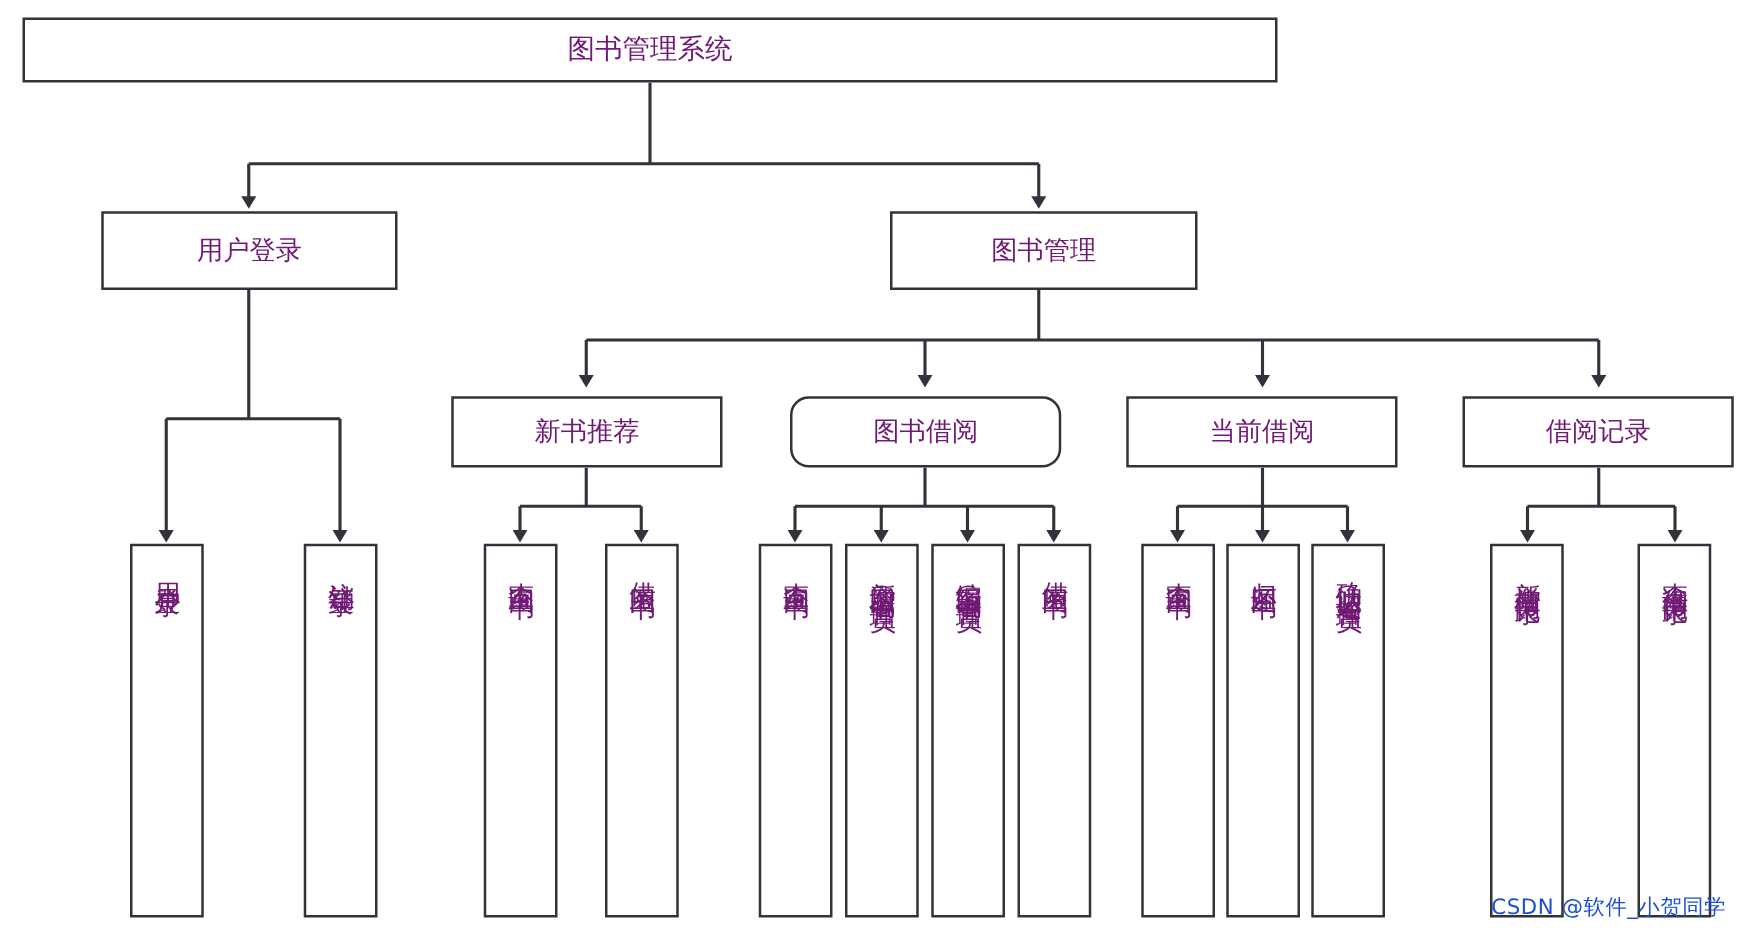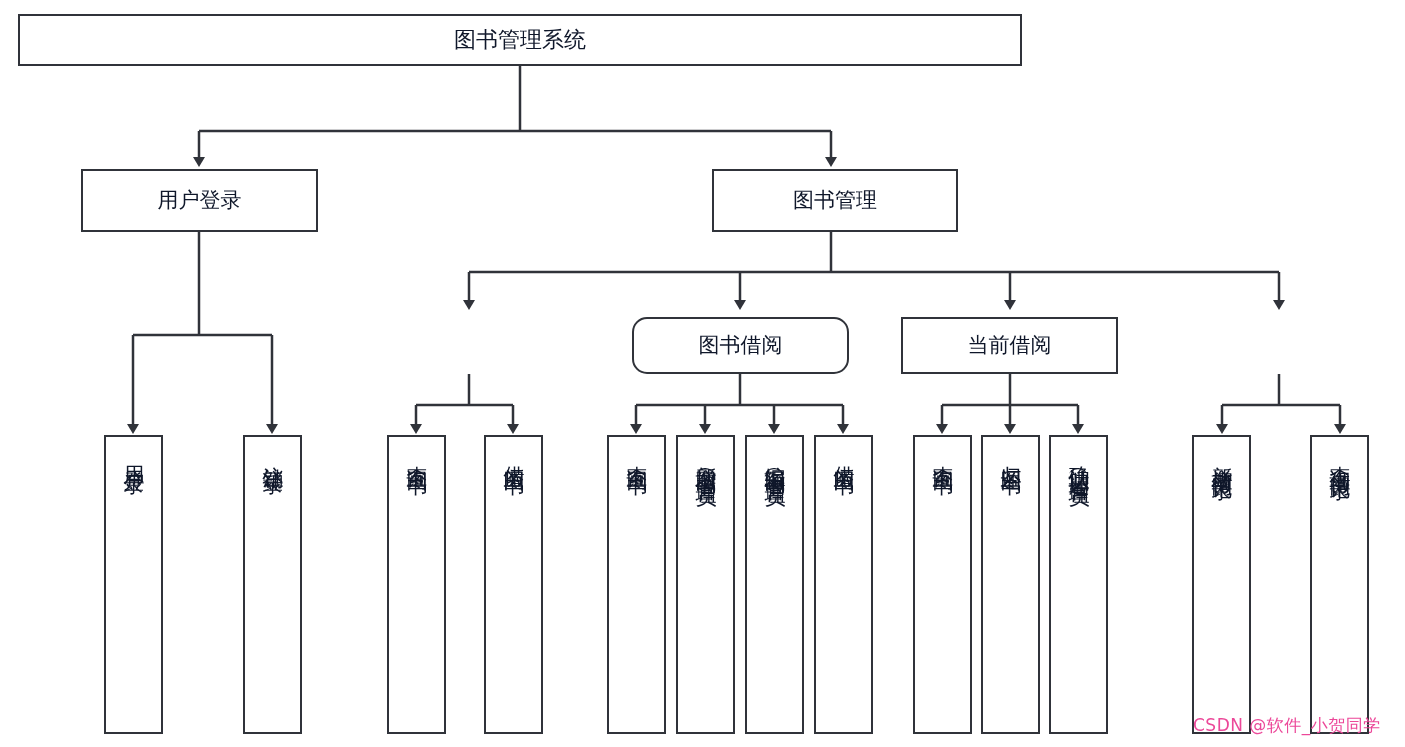--- a/index.html
+++ b/index.html
@@ -16,21 +16,21 @@
     position:absolute;
     box-sizing:border-box;
     background:#ffffff;
     border:2.5px solid #30333a;
     display:flex;
     align-items:center;
     justify-content:center;
     color:#30333a;
   }
   .node .lbl{
-    color:#0f172a;
+    color:#701a75;
     line-height:1.12;
     text-align:center;
     white-space:pre;
   }
   .node.horiz .lbl{
     font-size:21px;
   }
   .node.root .lbl{font-size:22px;}
   .node.vert{
     align-items:flex-start;
@@ -41,21 +41,21 @@
     text-orientation:upright;
     font-size:21px;
     letter-spacing:3px;
     line-height:1;
   }
   .watermark{
     position:absolute;
     left:1193px;
     top:714px;
     font-size:17px;
-    color:#ec4899;
+    color:#1d4ed8;
     letter-spacing:0.5px;
     white-space:nowrap;
     user-select:none;
   }
 </style>
 </head>
 <body>
 
 <div id="stage">
 
@@ -113,25 +113,31 @@
     <span class="lbl">图书管理系统</span>
   </div>
 
   <div class="node horiz" style="left:81px;top:169px;width:237px;height:63px;">
     <span class="lbl">用户登录</span>
   </div>
   <div class="node horiz" style="left:712px;top:169px;width:246px;height:63px;">
     <span class="lbl">图书管理</span>
   </div>
 
+  <div class="node horiz" style="left:361px;top:317px;width:217px;height:57px;">
+    <span class="lbl">新书推荐</span>
+  </div>
   <div class="node horiz" style="left:632px;top:317px;width:217px;height:57px;border-radius:15px;">
     <span class="lbl">图书借阅</span>
   </div>
   <div class="node horiz" style="left:901px;top:317px;width:217px;height:57px;justify-content:center;">
     <span class="lbl">当前借阅</span>
+  </div>
+  <div class="node horiz" style="left:1170px;top:317px;width:217px;height:57px;">
+    <span class="lbl">借阅记录</span>
   </div>
 
   <div class="node vert" style="left:104px;top:435px;width:59px;height:299px;">
     <span class="lbl">用户登录</span>
   </div>
   <div class="node vert" style="left:243px;top:435px;width:59px;height:299px;">
     <span class="lbl">注销登录</span>
   </div>
 
   <div class="node vert" style="left:387px;top:435px;width:59px;height:299px;">

